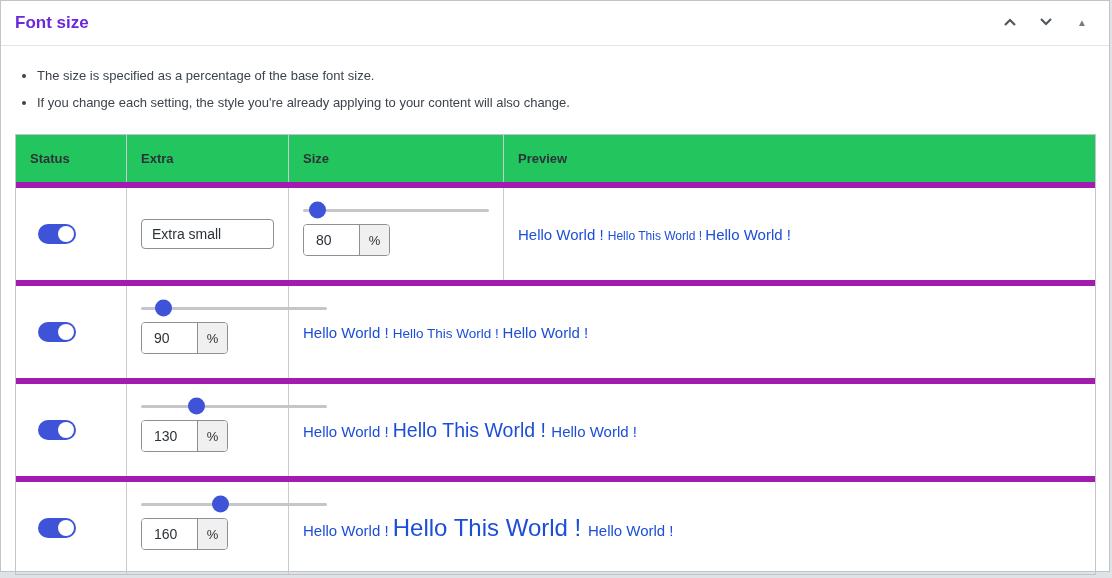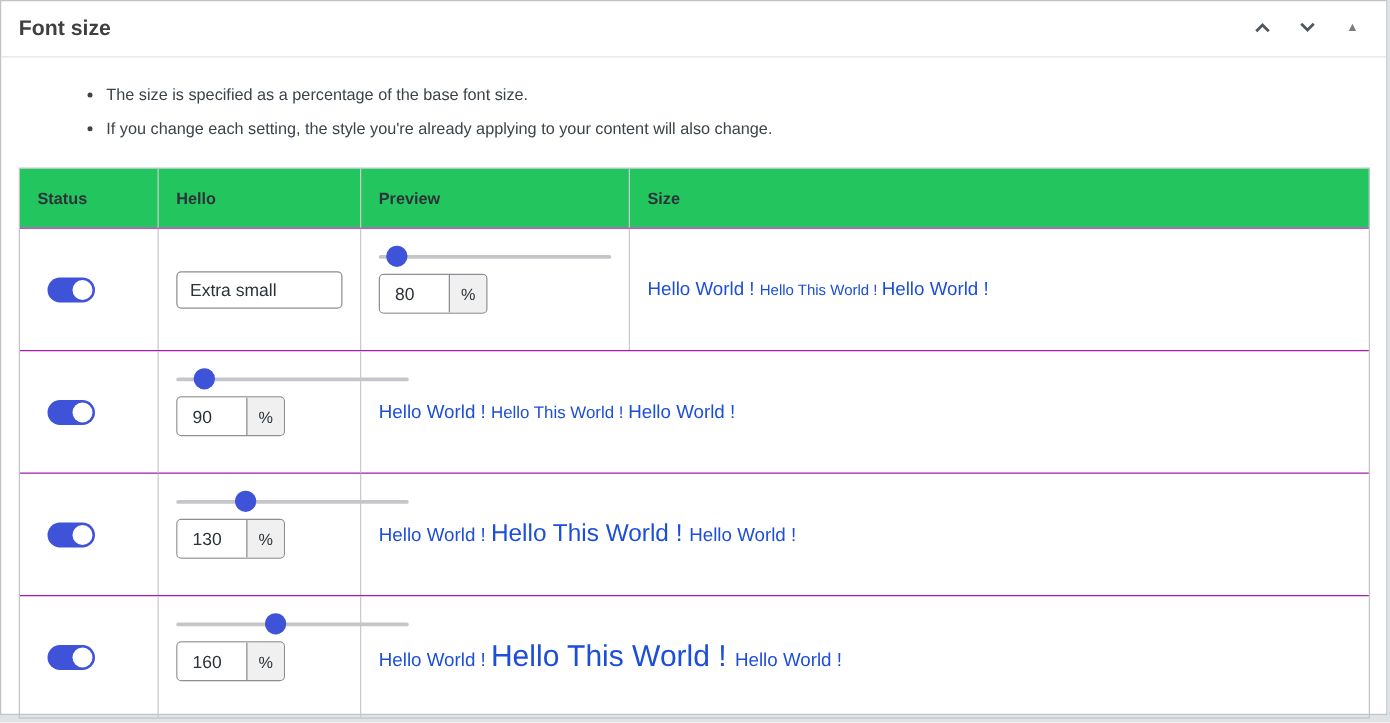--- a/index.html
+++ b/index.html
@@ -20,37 +20,37 @@
   .panel-header {
     height: 45px;
     border-bottom: 1px solid #e2e4e7;
     display: flex;
     align-items: center;
     padding: 0 16px 0 14px;
   }
   .panel-title {
     font-size: 17px;
     font-weight: bold;
-    color: #404040;
+    color: #6d28d9;
     flex: 1;
   }
   .header-controls { display: flex; align-items: center; gap: 14px; }
   .icon-btn {
     width: 22px; height: 22px;
     display: flex; align-items: center; justify-content: center;
     cursor: pointer;
     background: none; border: none; padding: 0;
   }
   .collapse-tri {
     font-size: 10px;
     color: #787c82;
     line-height: 1;
   }
   
-  .notes { padding: 14px 14px 2px 22px; margin-left: 48px; }
+  .notes { padding: 14px 14px 2px 22px; }
   .notes li {
     font-size: 13px;
     color: #3c434a;
     margin: 8px 0 12px 14px;
     list-style: disc;
   }
   
   .fs-table {
     margin: 10px 14px 0 14px;
     border: 1px solid #c3c4c7;
@@ -60,21 +60,21 @@
     display: grid;
     grid-template-columns: 111px 162px 215px 1fr;
   }
   .t-head { height: 47px; background: #22c55e; }
   .t-head .cell {
     display: flex; align-items: center;
     font-size: 13px;
     font-weight: bold;
     color: #2c3338;
   }
-  .t-body-row { height: 98px; border-top: 1px solid #a21caf; }
+  .t-body-row { height: 98px; border-top: 6px solid #a21caf; }
   .cell {
     padding-left: 14px;
     border-right: 1px solid #c9cace;
     position: relative;
   }
   .cell:last-child { border-right: none; }
   .cell-status { display: flex; align-items: center; }
   .cell-title { display: flex; align-items: center; }
   .cell-preview { display: flex; align-items: center; }
   
@@ -190,23 +190,23 @@
 
   <ul class="notes">
     <li>The size is specified as a percentage of the base font size.</li>
     <li>If you change each setting, the style you're already applying to your content will also change.</li>
   </ul>
 
   <div class="fs-table">
 
     <div class="t-row t-head">
       <div class="cell">Status</div>
-      <div class="cell">Hello</div>
+      <div class="cell">Extra</div>
+      <div class="cell">Size</div>
       <div class="cell">Preview</div>
-      <div class="cell">Size</div>
     </div>
 
     <div class="t-row t-body-row">
       <div class="cell cell-status">
         <button class="toggle" style="background: rgb(62, 83, 216);">
             <span class="knob"></span>
           </button>
       </div>
       <div class="cell cell-title">
         <input class="title-input" type="text" value="Extra small" style="">

